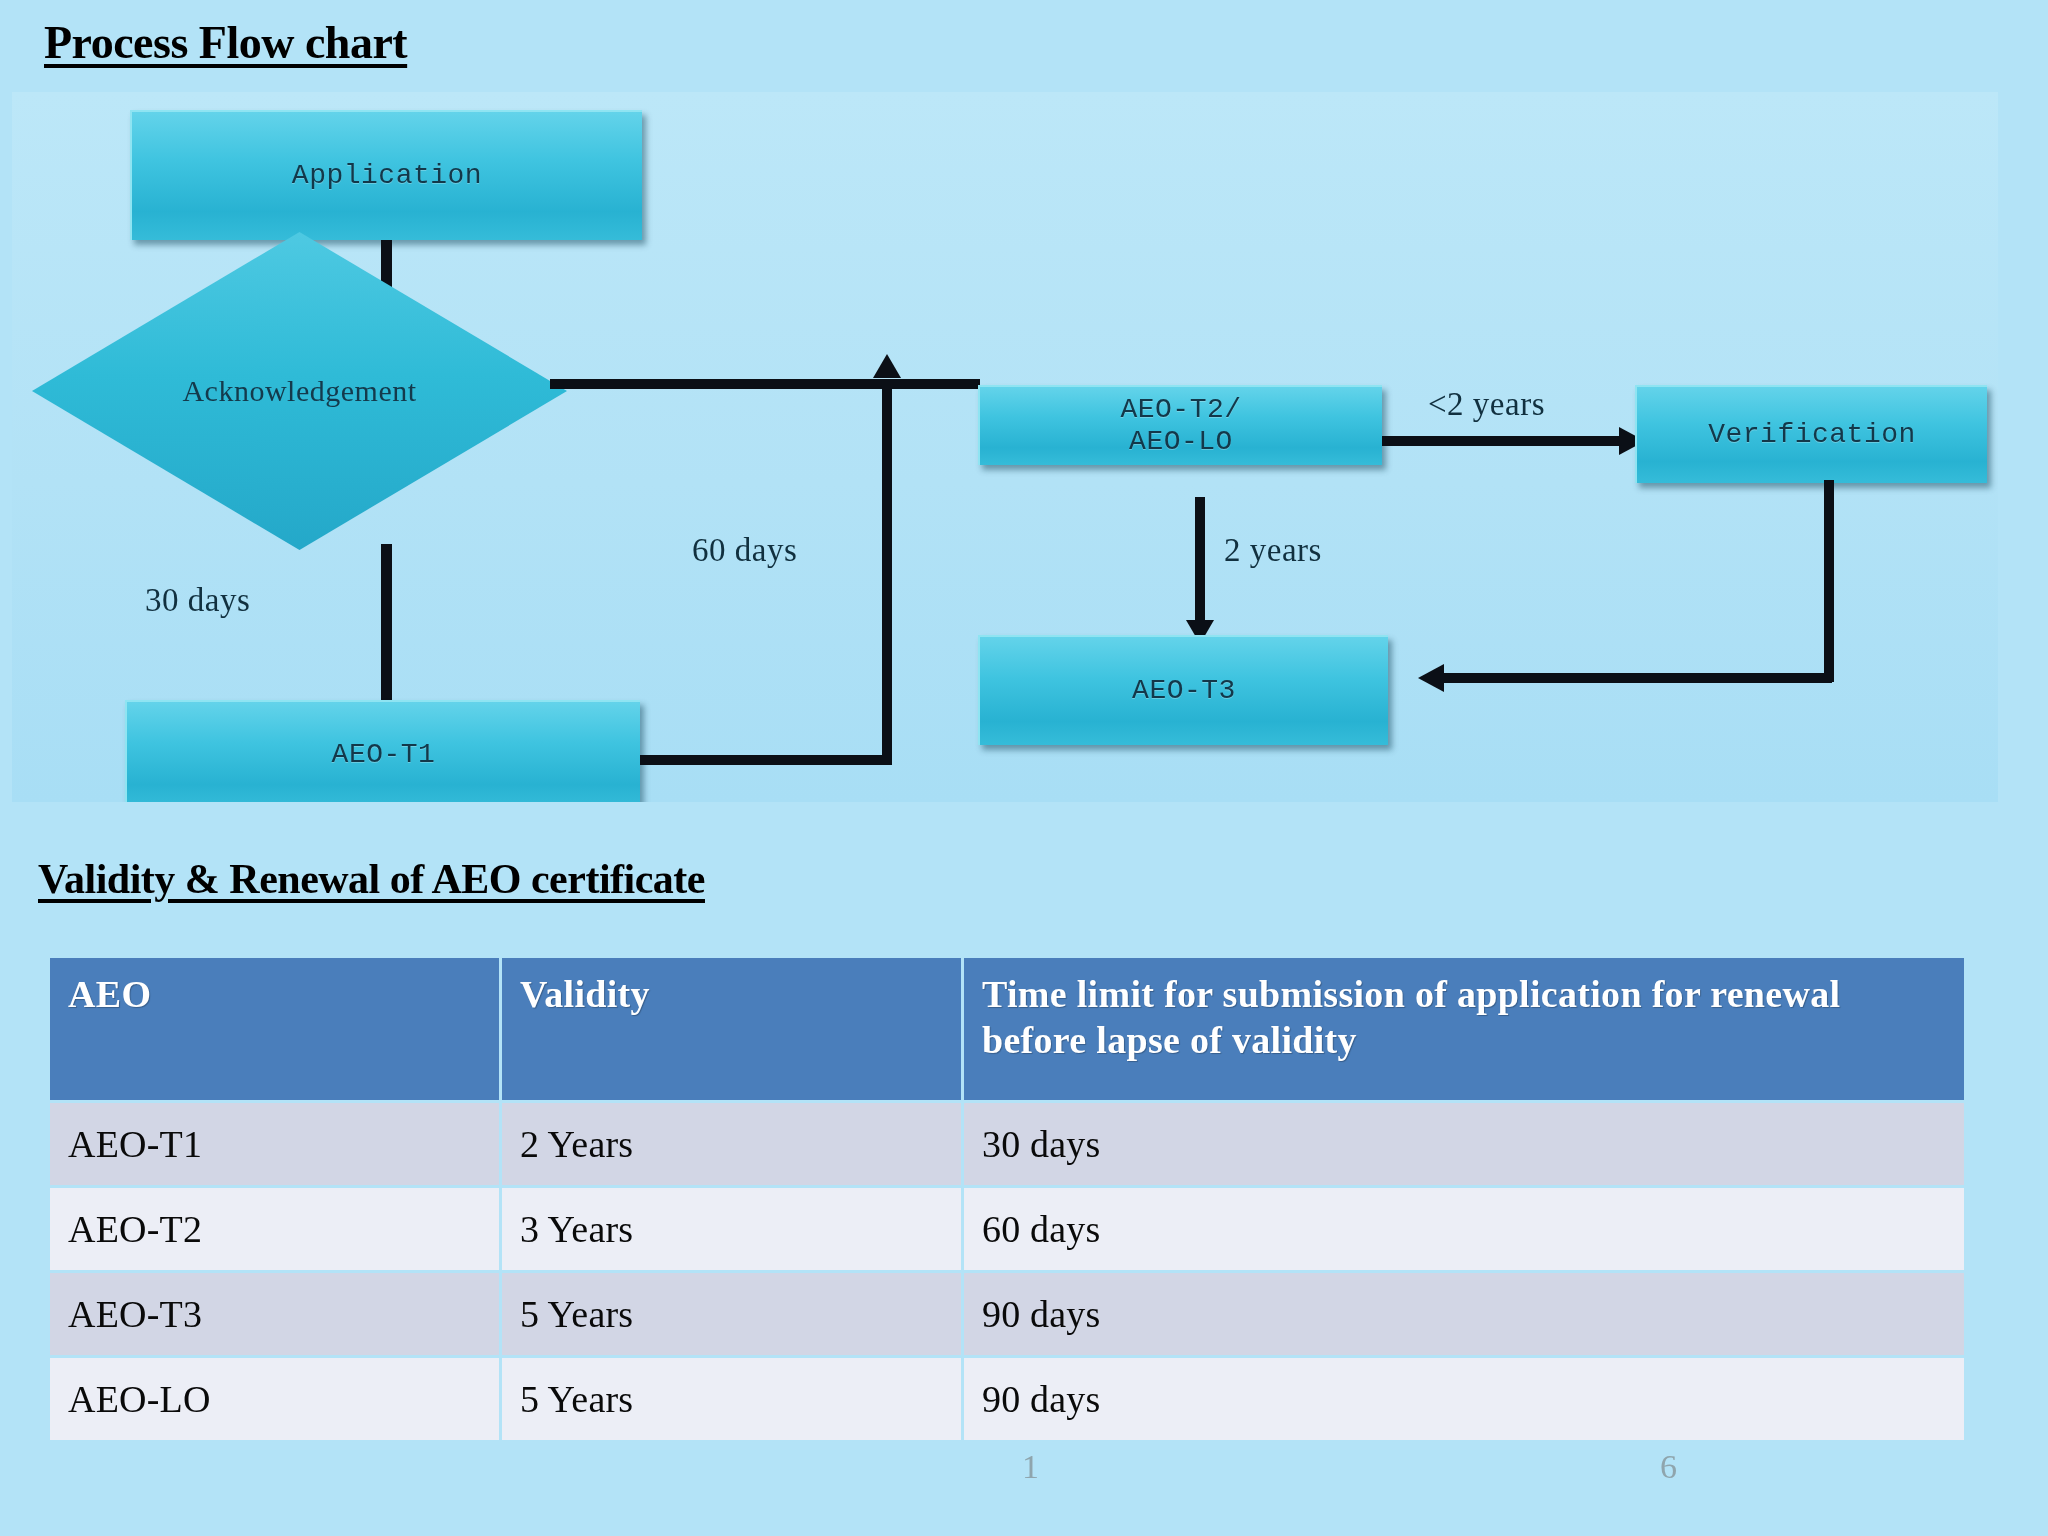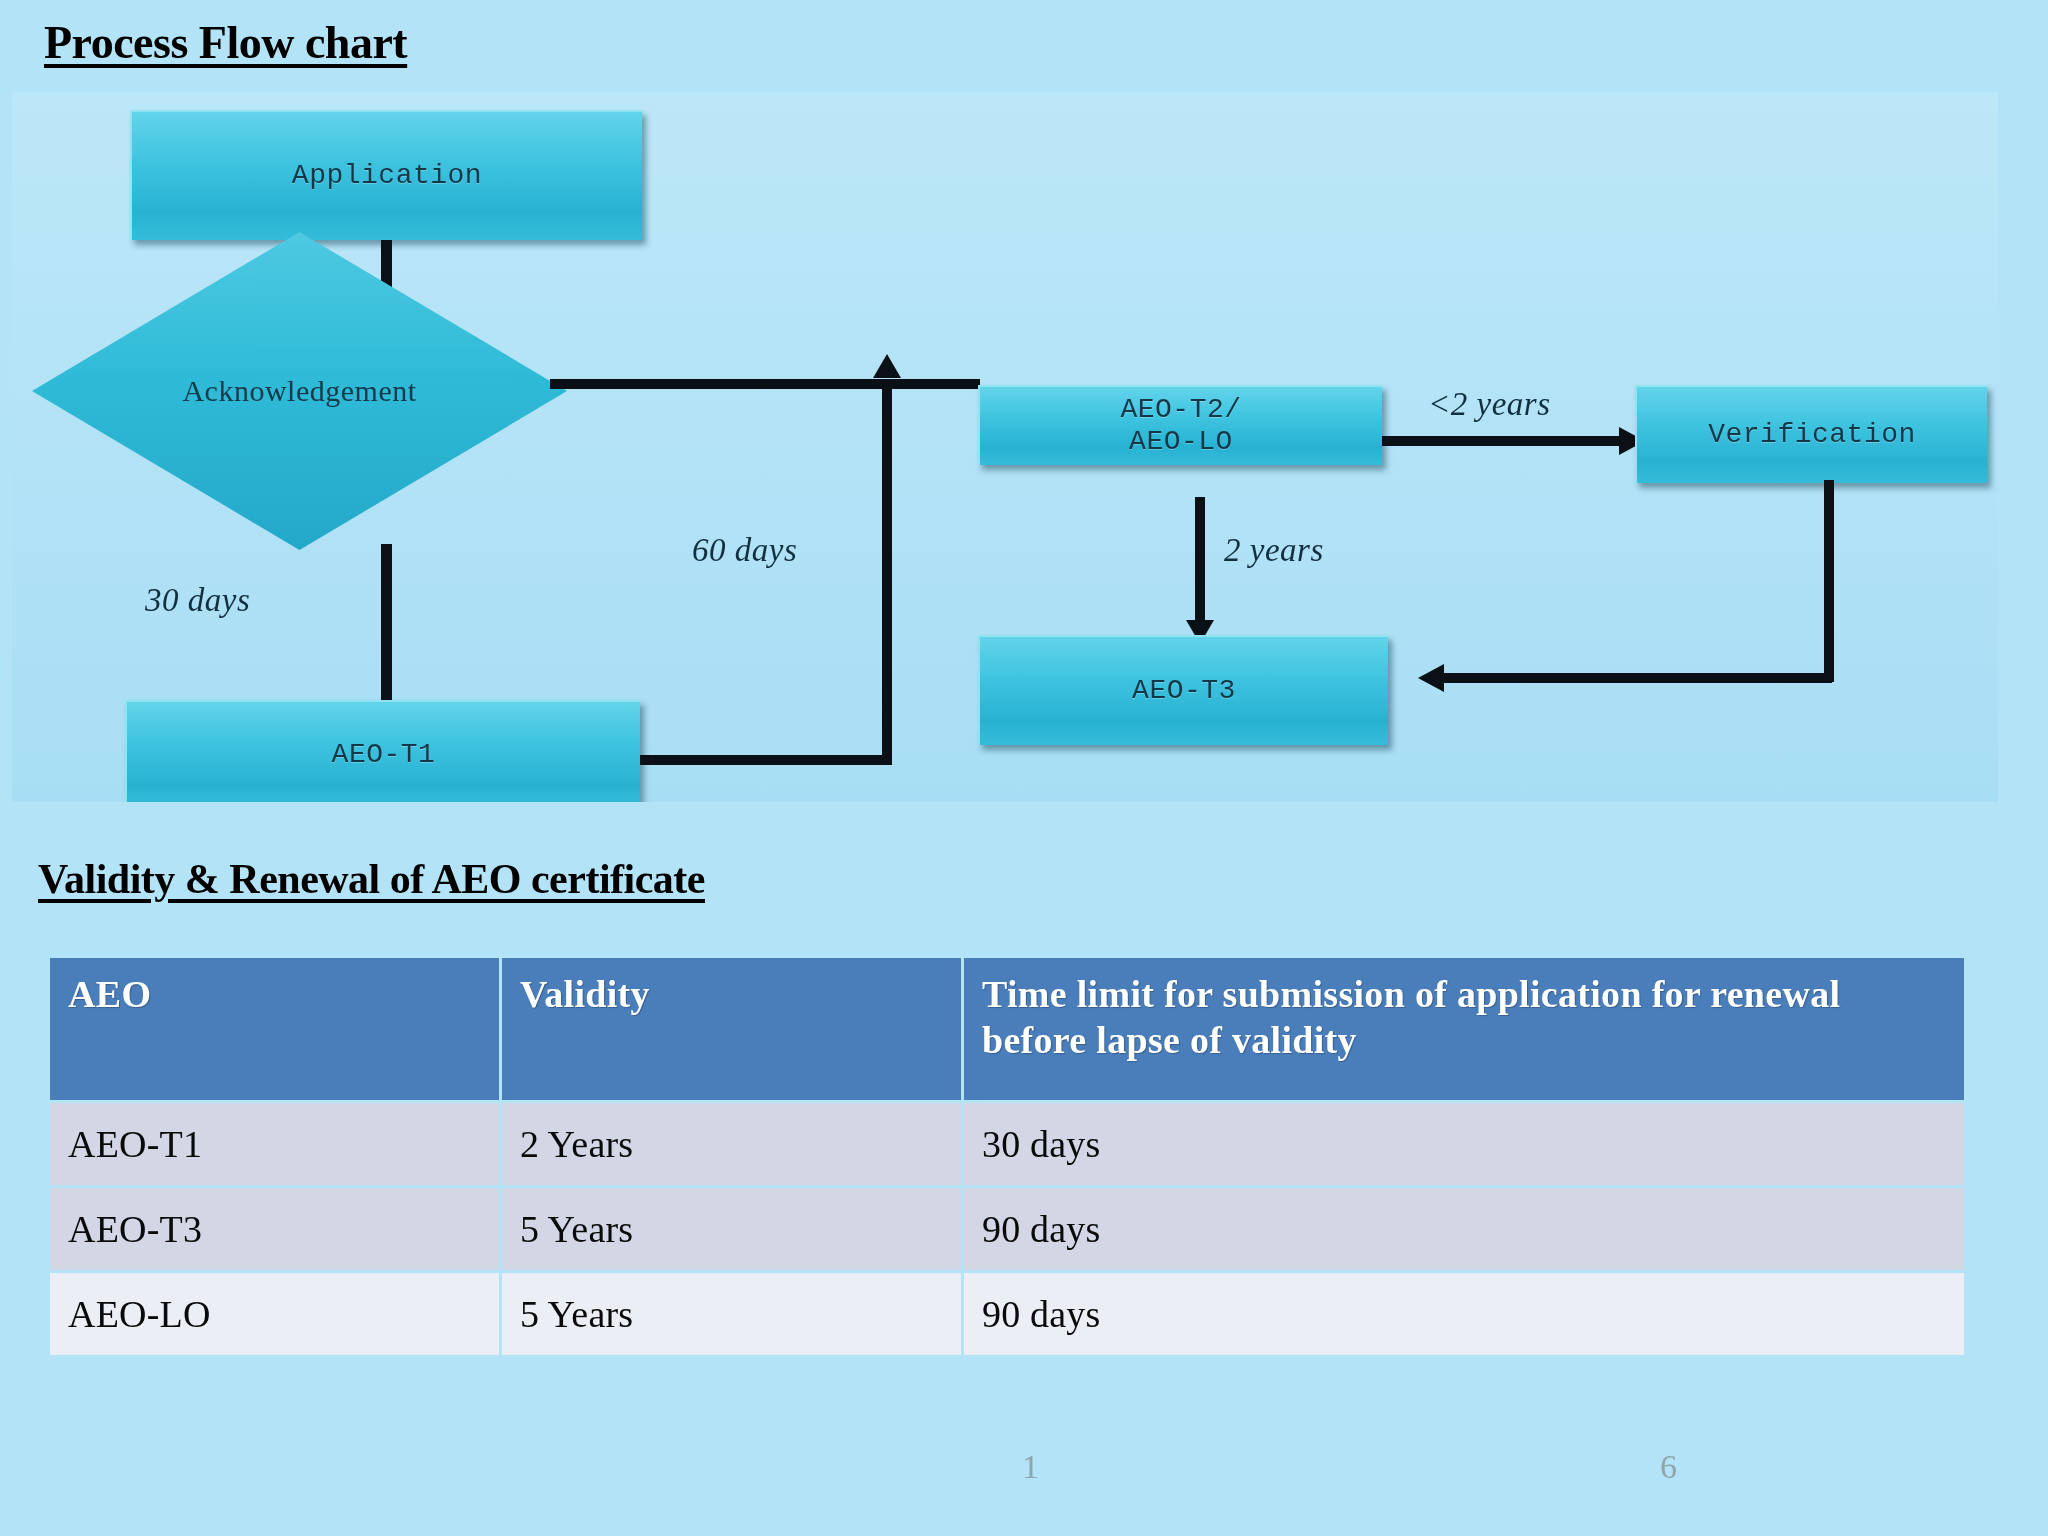--- a/index.html
+++ b/index.html
@@ -73,21 +73,20 @@
   .ah-right{ border-top:14px solid transparent; border-bottom:14px solid transparent; border-left:26px solid #0b0f16; }
   .ah-left{ border-top:14px solid transparent; border-bottom:14px solid transparent; border-right:26px solid #0b0f16; }
 
   .edge-label{
     position:absolute;
     font-family:"Liberation Serif", serif;
     font-size:33px;
     color:#11303f;
     white-space:nowrap;
     letter-spacing:.5px;
-    font-style:italic;
   }
 
   
   #validity-table{
     position:absolute;
     left:47px; top:955px;
     width:1920px;
     border-collapse:separate;
     border-spacing:3px 3px;
     table-layout:fixed;
@@ -200,20 +199,25 @@
       <th class="col-validity">Validity</th>
       <th class="col-time">Time limit for submission of application for renewal before lapse of validity</th>
     </tr>
   </thead>
   <tbody>
     <tr class="row-odd">
       <td>AEO-T1</td>
       <td>2 Years</td>
       <td>30 days</td>
     </tr>
+    <tr class="row-even">
+      <td>AEO-T2</td>
+      <td>3 Years</td>
+      <td>60  days</td>
+    </tr>
     <tr class="row-odd">
       <td>AEO-T3</td>
       <td>5 Years</td>
       <td>90  days</td>
     </tr>
     <tr class="row-even">
       <td>AEO-LO</td>
       <td>5 Years</td>
       <td>90  days</td>
     </tr>

